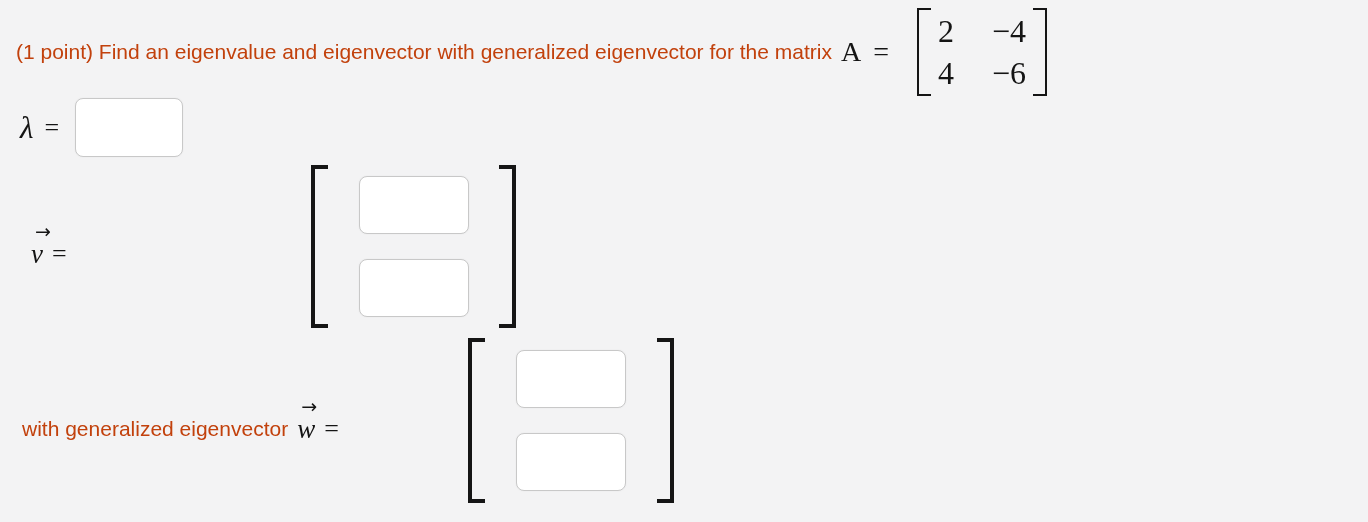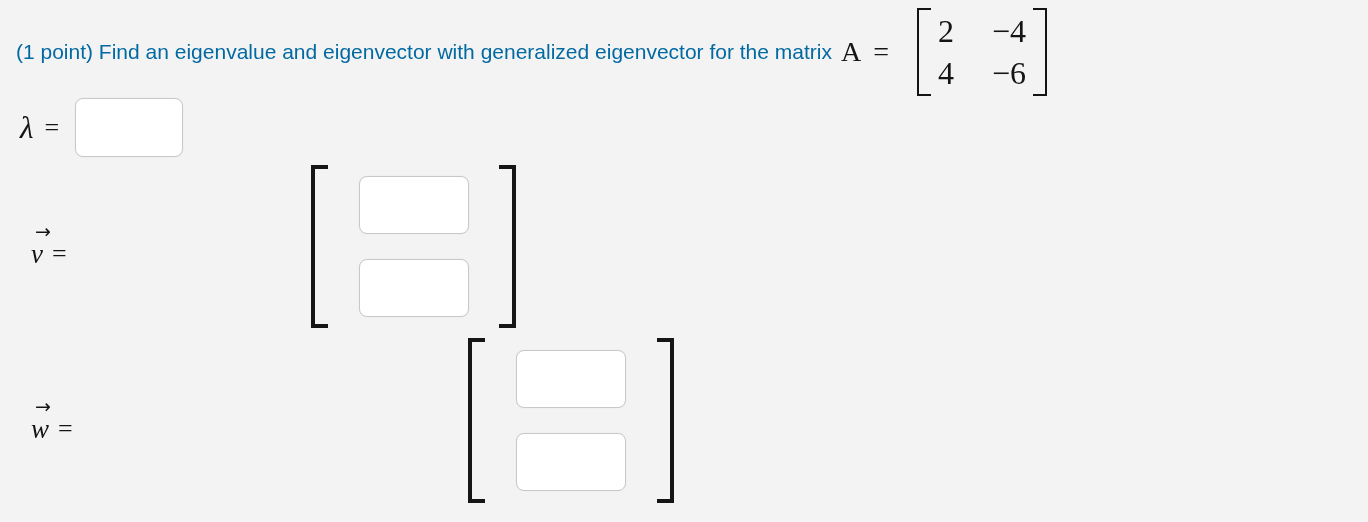--- a/index.html
+++ b/index.html
@@ -14,21 +14,21 @@
     overflow: hidden;
     color: #141414;
     font-family: "Liberation Sans", sans-serif;
   }
   .abs { position: absolute; }
 
   
   .sans {
     font-family: "Liberation Sans", sans-serif;
     font-size: 21px;
-    color: #0369a1;
+    color: #c2410c;
     white-space: pre;
   }
   .math-serif {
     font-family: "Liberation Serif", "DejaVu Serif", serif;
     color: #141414;
   }
   .math-italic {
     font-family: "Liberation Serif", "DejaVu Serif", serif;
     font-style: italic;
     color: #141414;
@@ -215,20 +215,21 @@
   <div class="abs vmatrix" style="left:311px; top:165px; width:205px; height:163px;">
     <span class="vbr-l"></span>
     <span class="vmatrix-mid">
       <input class="answer-input" type="text" value="" style="">
       <input class="answer-input" type="text" value="" style="">
     </span>
     <span class="vbr-r"></span>
   </div>
 
   <div class="abs row-label" style="left:22px; top:413px;">
+    <span class="sans">with generalized eigenvector</span>
     <span class="vec">
       <span class="arrow-over">→</span>
       <span>w</span>
     </span>
     <span class="math-serif eq-label">=</span>
   </div>
 
   <div class="abs vmatrix" style="left:468px; top:338px; width:206px; height:165px;">
     <span class="vbr-l"></span>
     <span class="vmatrix-mid">

